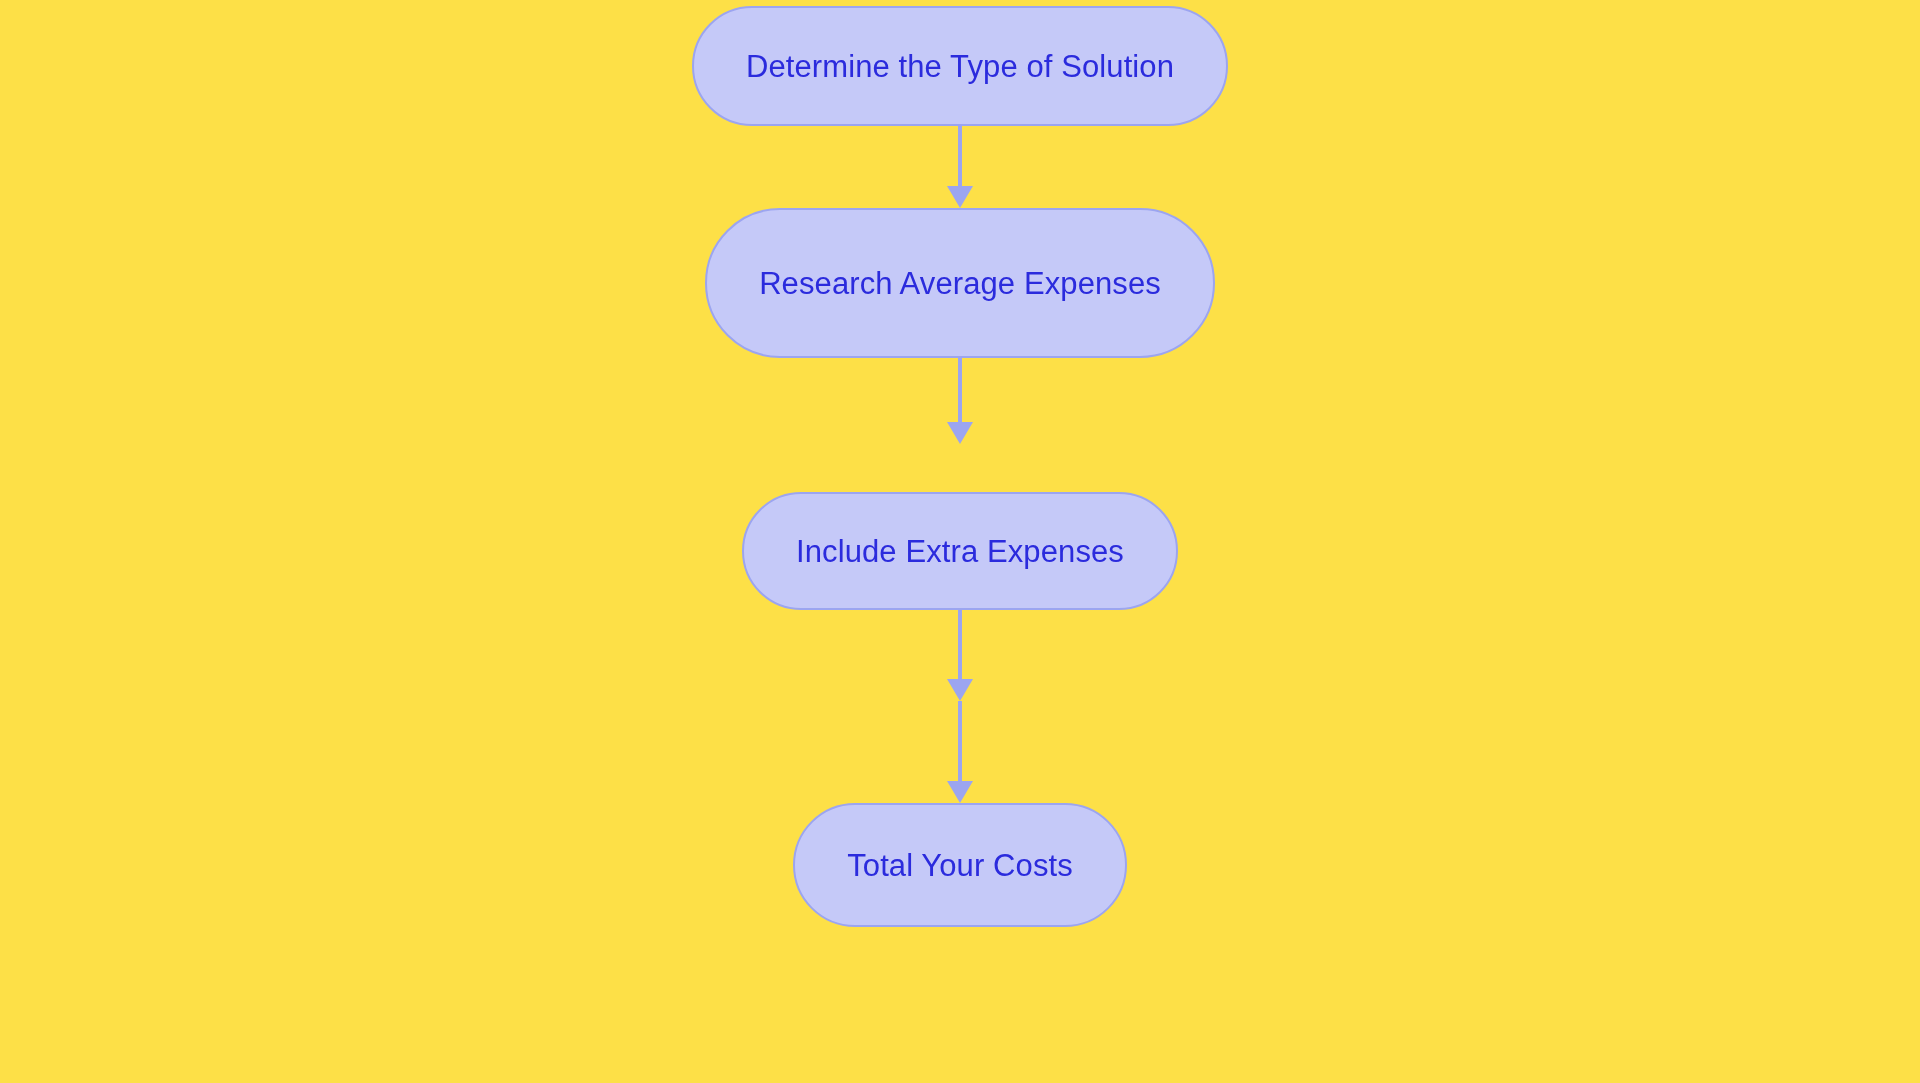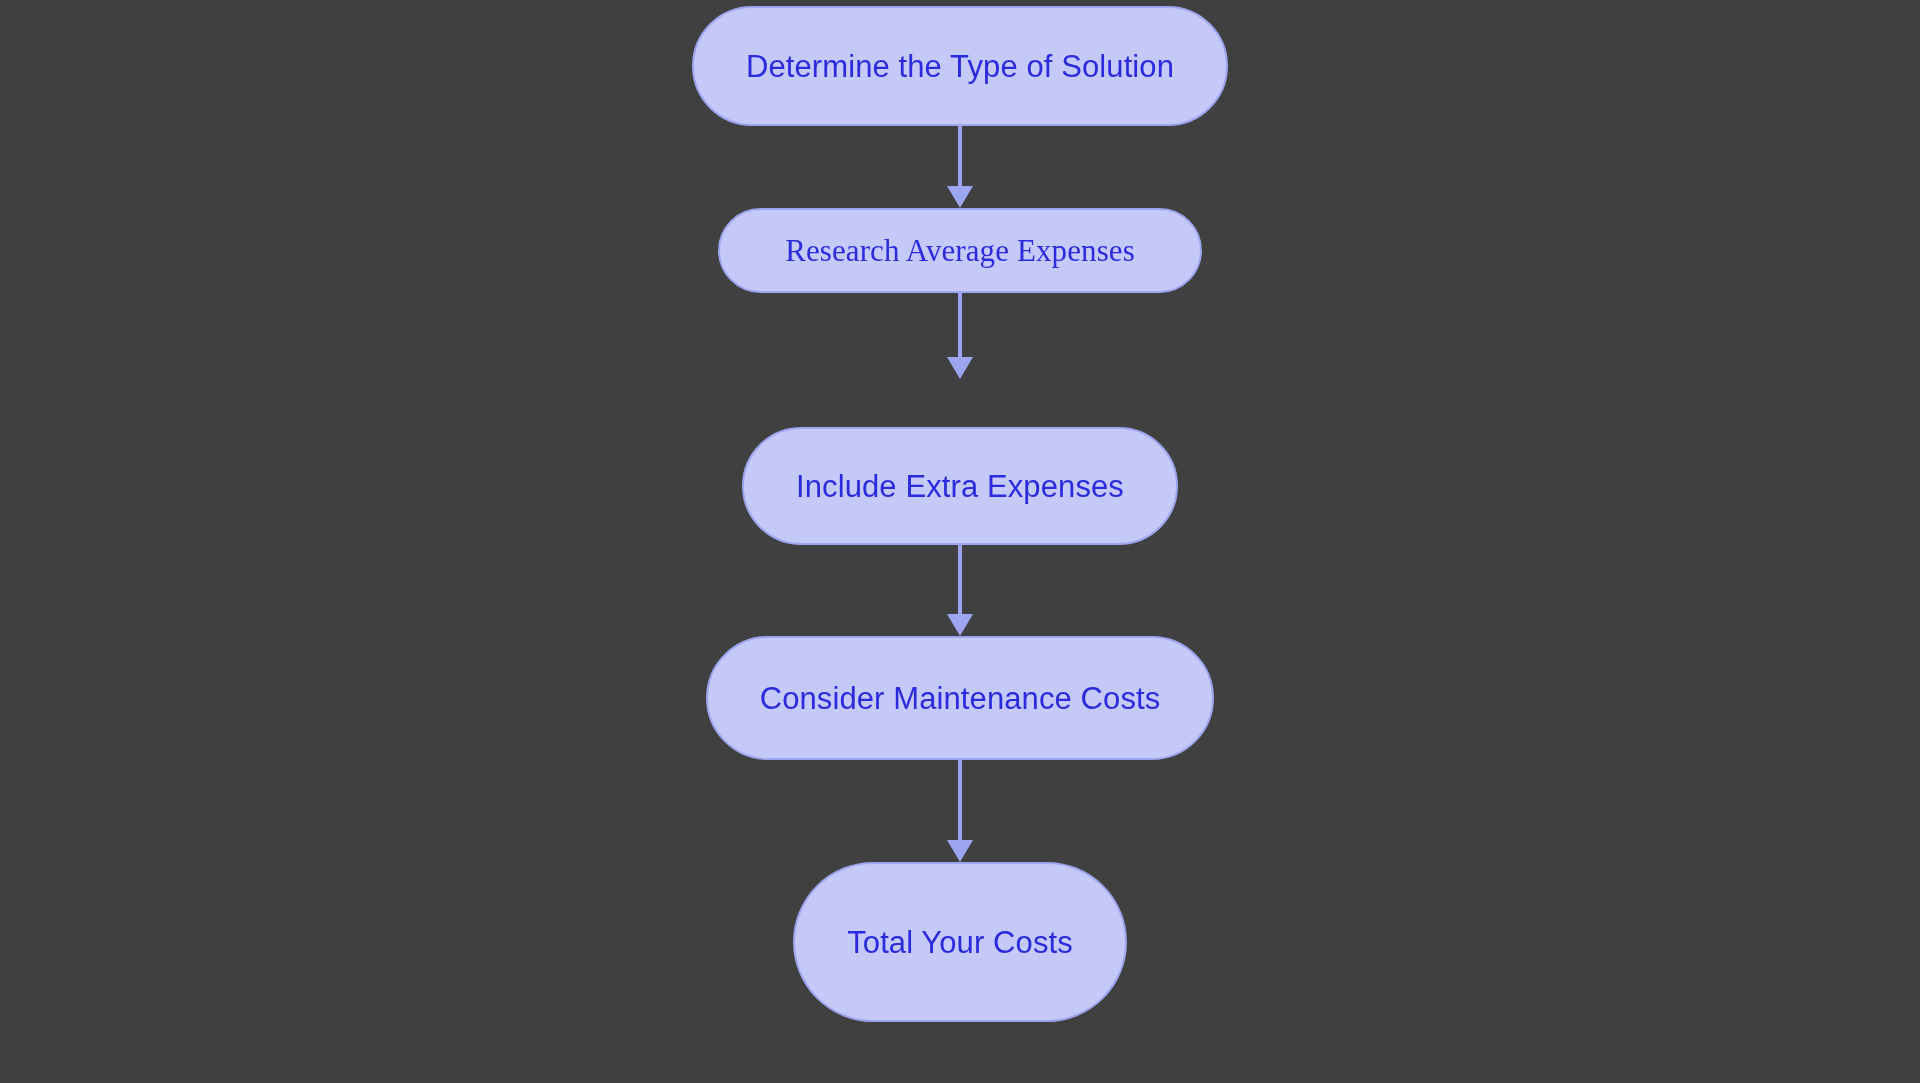--- a/index.html
+++ b/index.html
@@ -12,21 +12,21 @@
     width: 1920px;
     height: 1083px;
     overflow: hidden;
     font-family: "Liberation Sans", sans-serif;
   }
 
   #flowchart-canvas {
     position: relative;
     width: 1920px;
     height: 1083px;
-    background: #404040;
+    background: #fde047;
   }
 
   .flow-column {
     position: absolute;
     left: 0;
     top: 0;
     width: 1920px;
     height: 1083px;
     display: flex;
     flex-direction: column;
@@ -54,24 +54,24 @@
     user-select: none;
   }
 
   .node-label {
     display: block;
     color: #2b2bdd;
   }
 
   
   .n1 { height: 120px; min-width: 524px; margin-top: 6px; }
-  .n2 { height: 85px; min-width: 484px; font-family: Liberation Serif, serif; }
+  .n2 { height: 150px; min-width: 484px; }
   .n3 { height: 118px; min-width: 410px; margin-top: 48px; }
   .n4 { height: 124px; min-width: 500px; }
-  .n5 { height: 160px; min-width: 318px; align-items: center; }
+  .n5 { height: 124px; min-width: 318px; align-items: center; }
 
   
   .connector {
     position: relative;
     width: 14px;
     display: flex;
     flex-direction: column;
     align-items: center;
     justify-content: flex-start;
   }
@@ -121,23 +121,20 @@
 
     <div class="flow-node n3">
       <span class="node-label">Include Extra Expenses</span>
     </div>
 
     <div class="connector c3">
       <div class="conn-line"></div>
       <div class="conn-arrow"></div>
     </div>
 
-    <div class="flow-node n4">
-      <span class="node-label">Consider Maintenance Costs</span>
-    </div>
 
     <div class="connector c4">
       <div class="conn-line"></div>
       <div class="conn-arrow"></div>
     </div>
 
     <div class="flow-node n5">
       <span class="node-label">Total Your Costs</span>
     </div>
 

